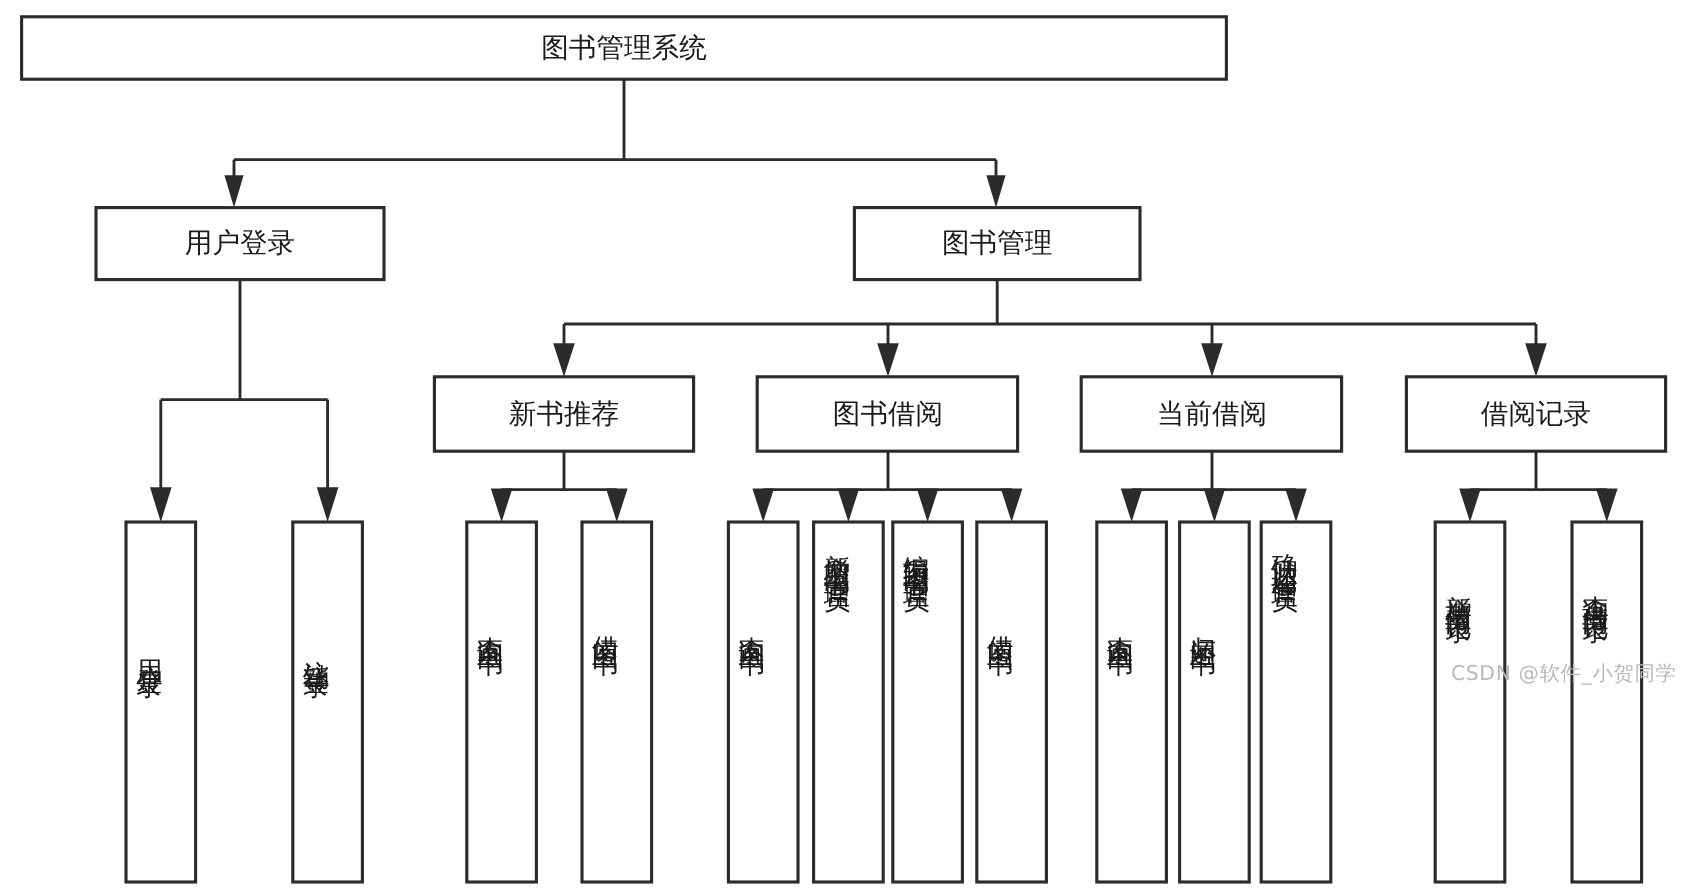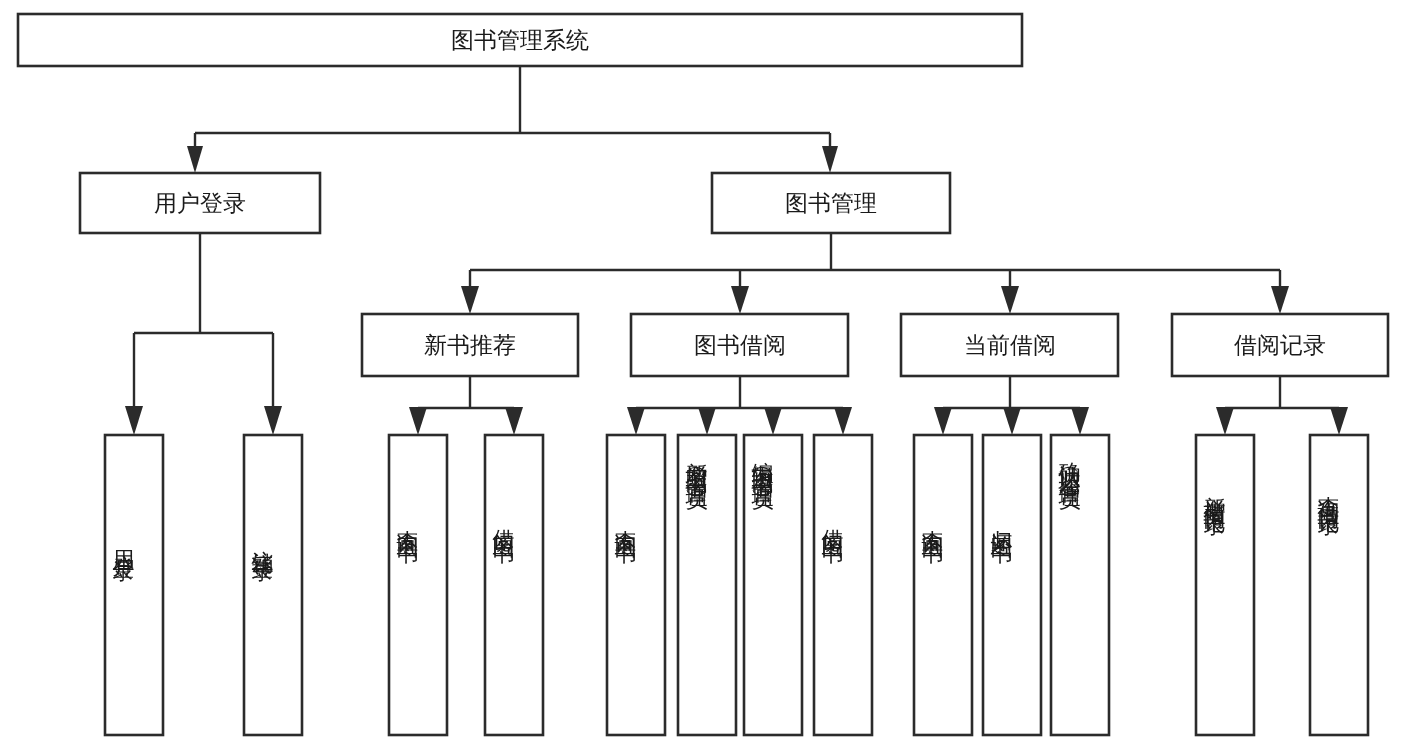--- a/index.html
+++ b/index.html
@@ -202,14 +202,15 @@
   <div class="leaf-label" style="left:614px; top:512px;  height:200px;">查询图书</div>
   <div class="leaf-label" style="left:685px; top:444px;  height:288px;">新增图书（管理员）</div>
   <div class="leaf-label" style="left:751px; top:444px;  height:288px;">编辑图书（管理员）</div>
   <div class="leaf-label" style="left:821px; top:512px;  height:200px;">借阅图书</div>
   <div class="leaf-label" style="left:921px; top:512px;  height:200px;">查询图书</div>
   <div class="leaf-label" style="left:990px; top:512px;  height:200px;">归还图书</div>
   <div class="leaf-label" style="left:1058px; top:444px; height:288px;">确认归还（管理员）</div>
   <div class="leaf-label" style="left:1203px; top:478px; height:250px;">新增借阅记录</div>
   <div class="leaf-label" style="left:1317px; top:478px; height:250px;">查询借阅记录</div>
 
+  <div id="watermark">CSDN @软件_小贺同学</div>
 
 </div>
 
 </body></html>

